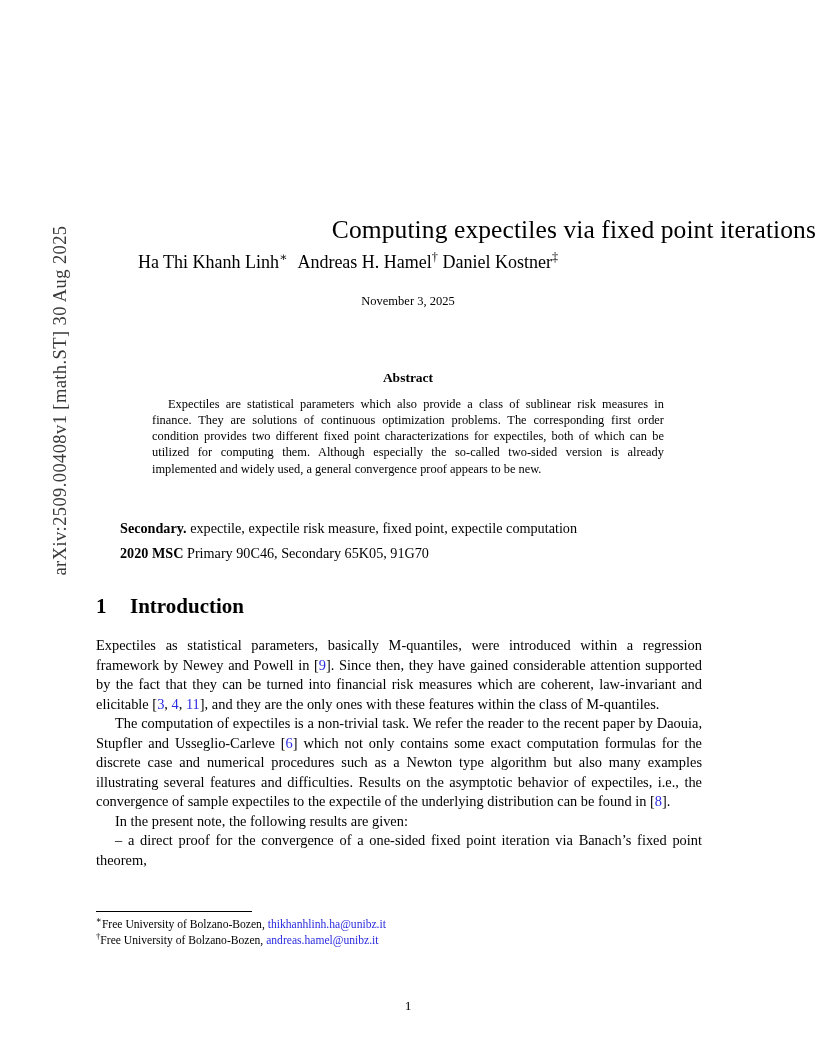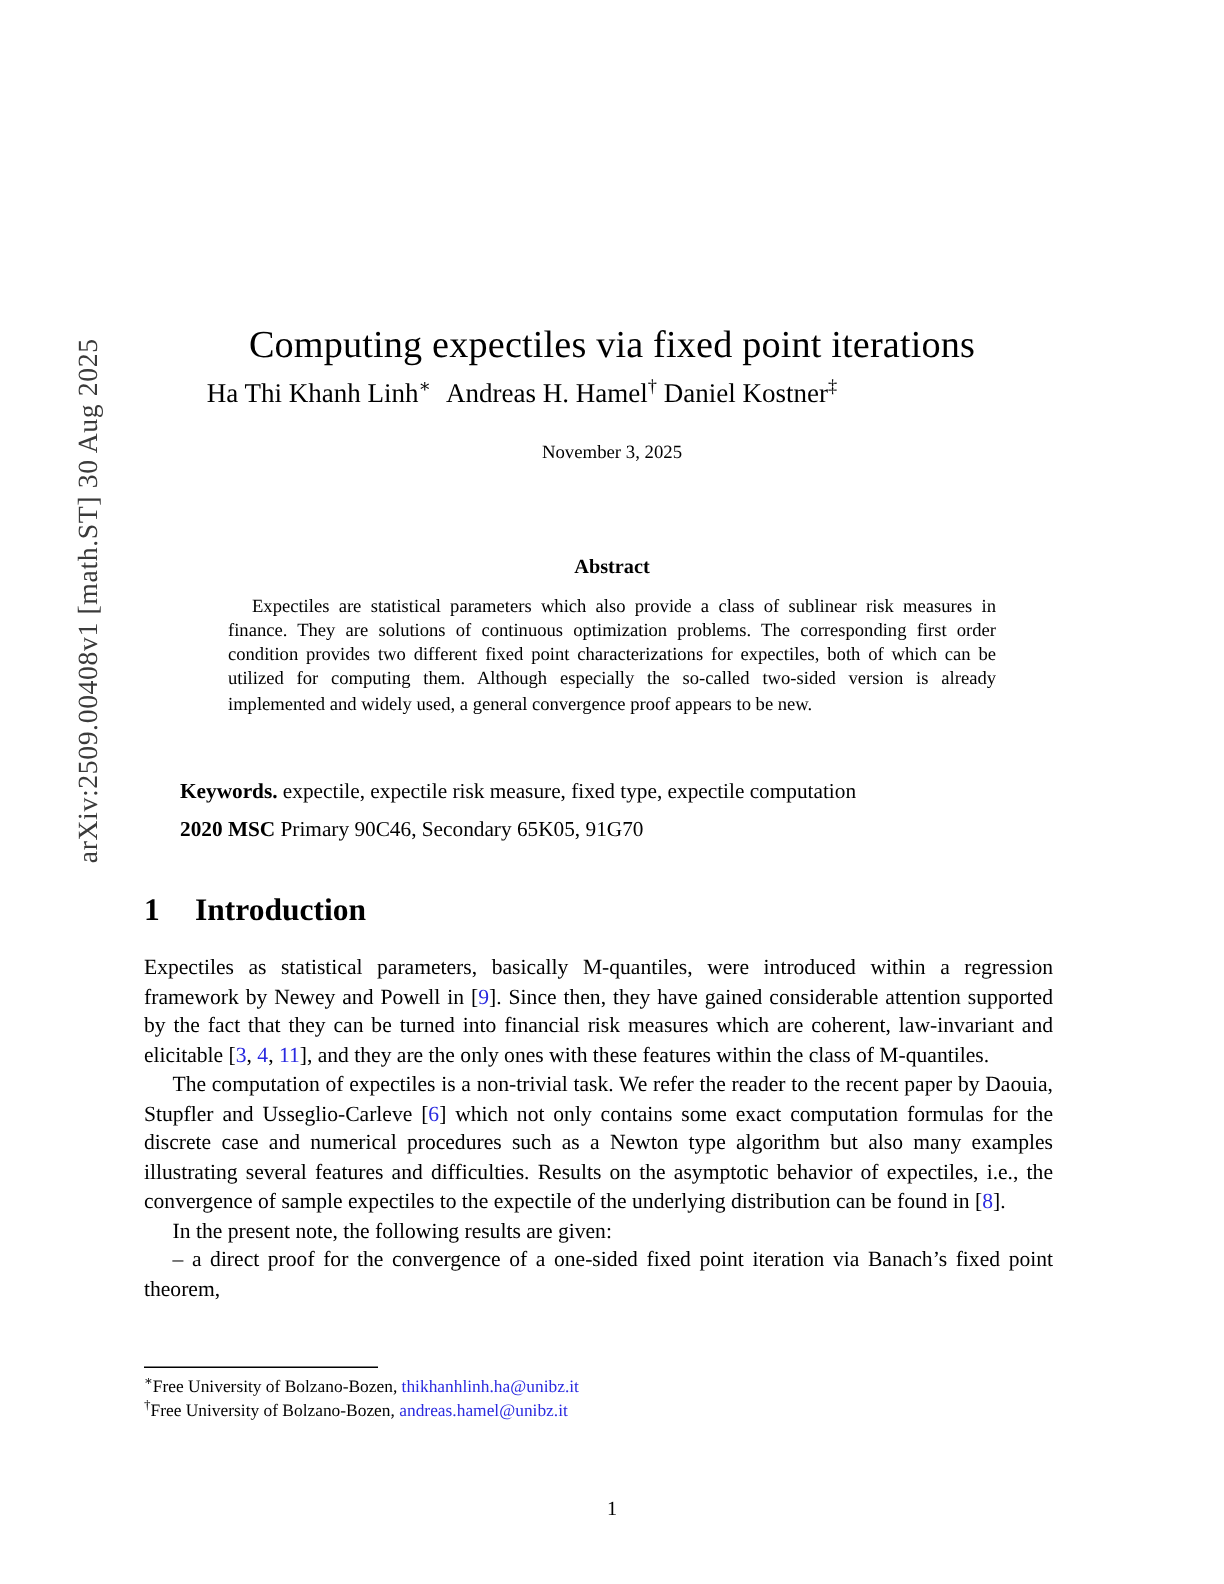--- a/index.html
+++ b/index.html
@@ -32,21 +32,21 @@
     color: #3a3a3a;
     white-space: nowrap;
   }
 
   
   .title {
     position: absolute;
     left: 0;
     top: 198px;
     width: 816px;
-    text-align: center;
+    text-align: right;
     font-size: 25.5px;
     font-weight: normal;
     letter-spacing: 0.1px;
   }
   .authors {
     position: absolute;
     left: 0;
     top: 252px;
     width: 696px;
     text-align: center;
@@ -177,22 +177,22 @@
     <span><span>Daniel Kostner</span><sup class="fnmark">‡</sup></span>
   </div>
 
   <div class="date">November 3, 2025</div>
 
   <div class="abstract-head">Abstract</div>
   <div class="abstract-body">Expectiles are statistical parameters which also provide a class of sublinear risk measures in finance. They are solutions of continuous optimization problems. The corresponding first order condition provides two different fixed point characterizations for expectiles, both of which can be utilized for computing them. Although especially the so-called two-sided version is already implemented and widely used, a general convergence proof appears to be new.</div>
 
   <div class="kw-block">
     <div class="kw-line">
-      <b>Keywords.</b>
-      <span>expectile, expectile risk measure, fixed type, expectile computation</span>
+      <b>Secondary.</b>
+      <span>expectile, expectile risk measure, fixed point, expectile computation</span>
     </div>
     <div class="kw-line">
       <b>2020 MSC</b>
       <span>Primary 90C46, Secondary 65K05, 91G70</span>
     </div>
   </div>
 
   <div class="section-head">
     <span class="num">1</span><span>Introduction</span>
   </div>

